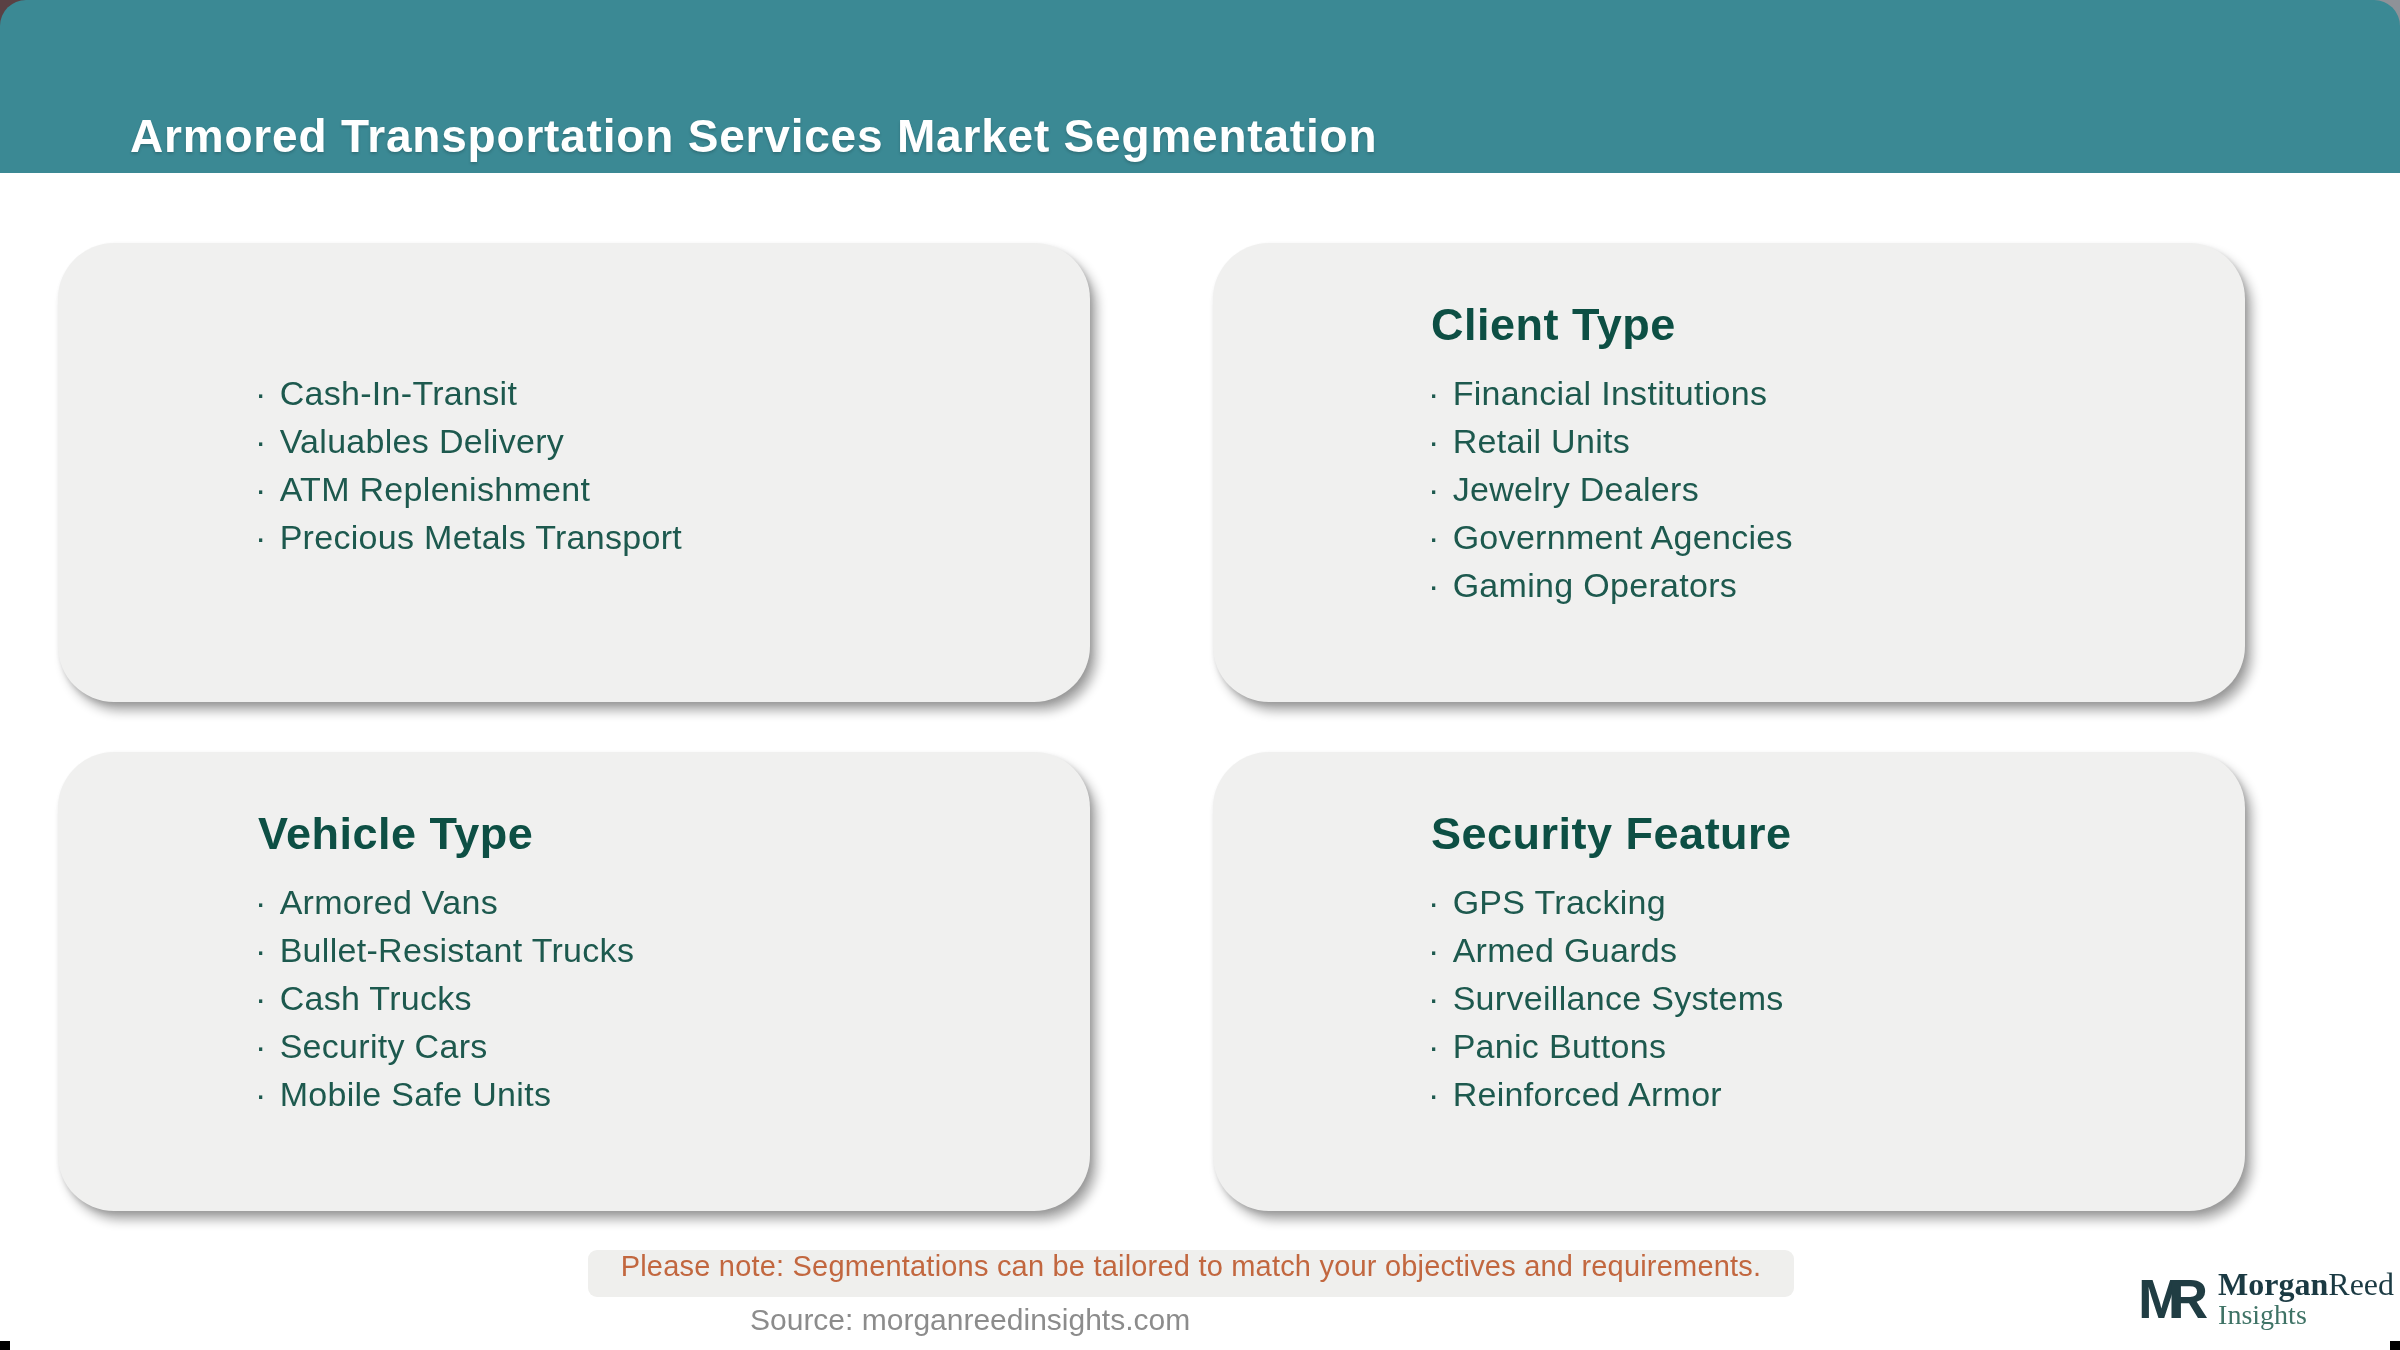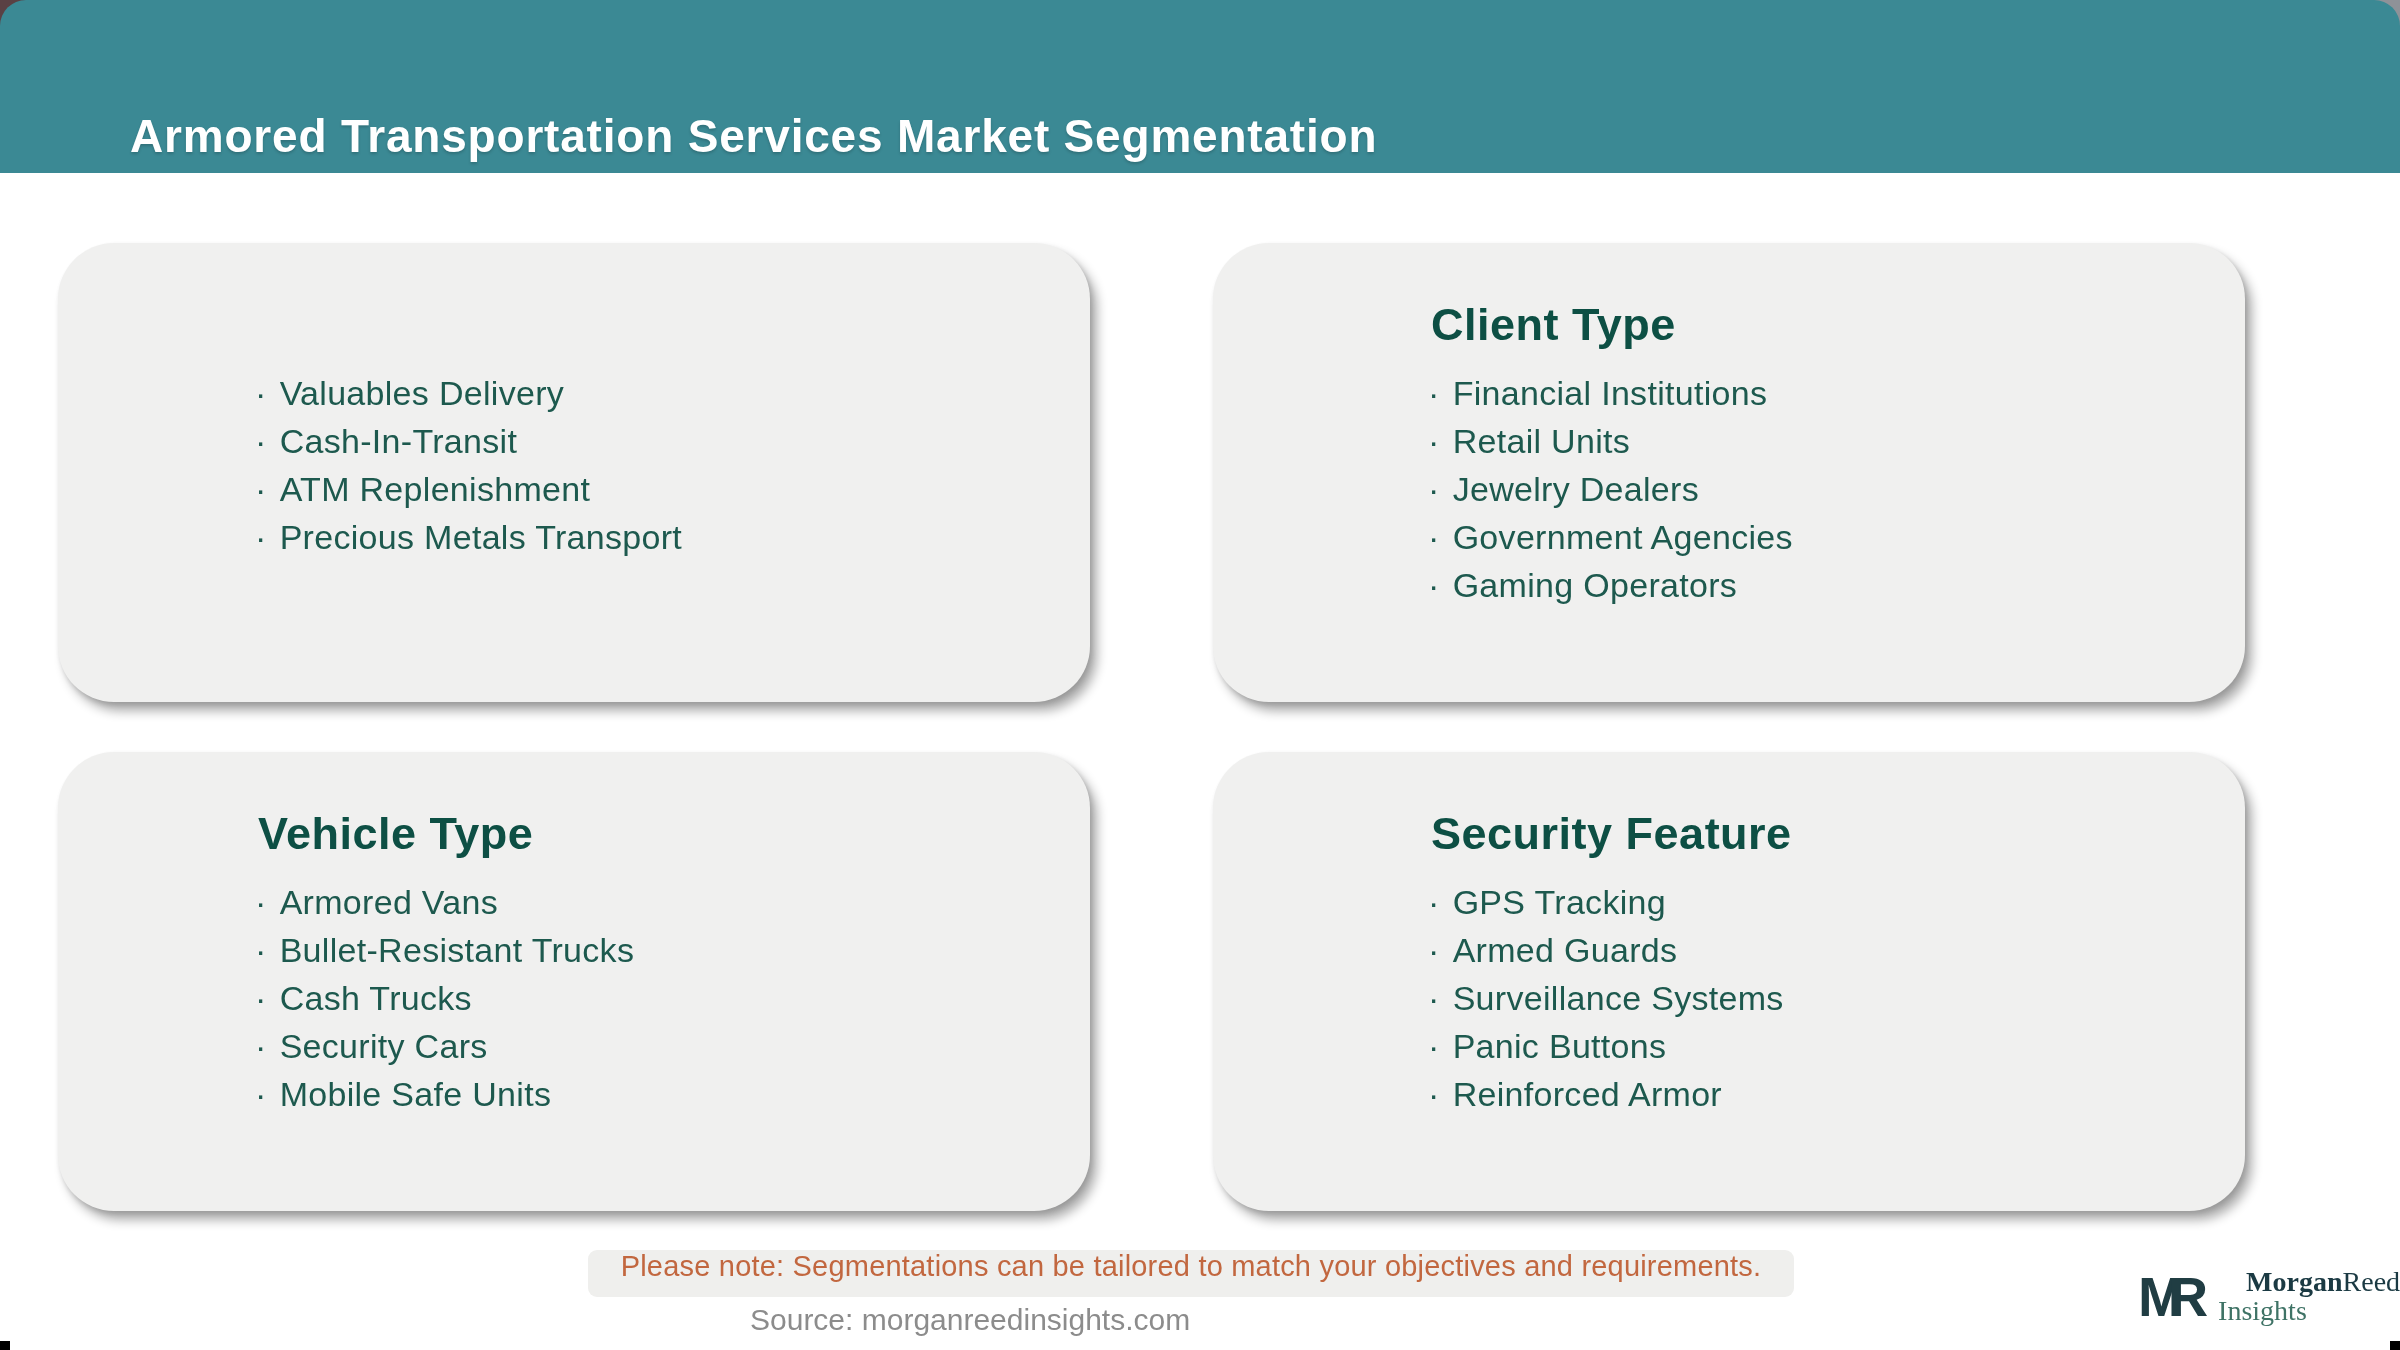--- a/index.html
+++ b/index.html
@@ -142,21 +142,21 @@
     line-height: 50px;
     color: #203d43;
     white-space: nowrap;
   }
   .monogram .m-r { margin-left: -17px; }
   .logo-text {
     font-family: "Liberation Serif", serif;
     color: #1b3a43;
     line-height: 1.02;
   }
-  .logo-text .line1 { font-size: 28px; white-space: nowrap; margin-left: 28px; }
+  .logo-text .line1 { font-size: 32px; white-space: nowrap; }
   .logo-text .line1 .bold { font-weight: 700; }
   .logo-text .line2 { font-size: 28px; color: #3f7366; }
 
   
   .mark {
     position: absolute;
     background: #000000;
   }
   .mark.bl { left: 0; top: 1341px; width: 10px; height: 9px; }
   .mark.br { left: 2390px; top: 1341px; width: 10px; height: 9px; }
@@ -168,22 +168,22 @@
 
   <div class="corner tl"></div>
   <div class="corner tr"></div>
 
   <header class="header">
     <h1>Armored Transportation Services Market Segmentation</h1>
   </header>
 
   <section class="card pos-1">
     <div class="card-list">
+        <div class="item"><span class="dot">·</span><span>Cash-In-Transit</span></div>
         <div class="item"><span class="dot">·</span><span>Valuables Delivery</span></div>
-        <div class="item"><span class="dot">·</span><span>Cash-In-Transit</span></div>
         <div class="item"><span class="dot">·</span><span>ATM Replenishment</span></div>
         <div class="item"><span class="dot">·</span><span>Precious Metals Transport</span></div>
       </div>
   </section>
 
   <section class="card pos-2">
     <h2 class="card-title">Client Type</h2>
     <div class="card-list">
         <div class="item"><span class="dot">·</span><span>Financial Institutions</span></div>
         <div class="item"><span class="dot">·</span><span>Retail Units</span></div>

